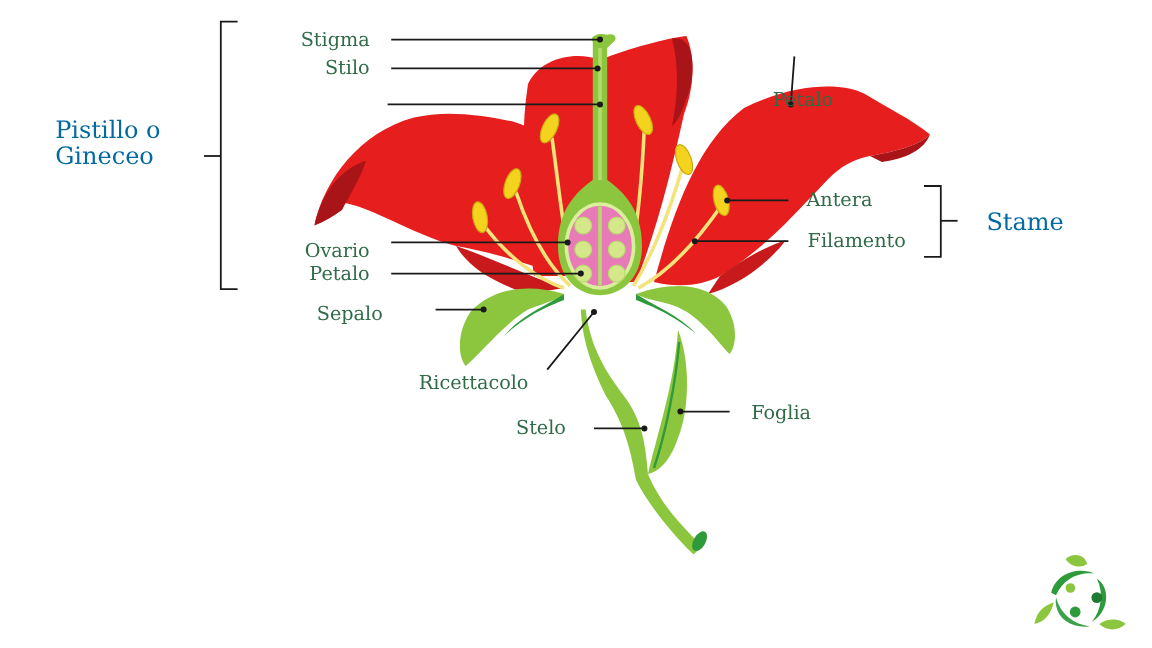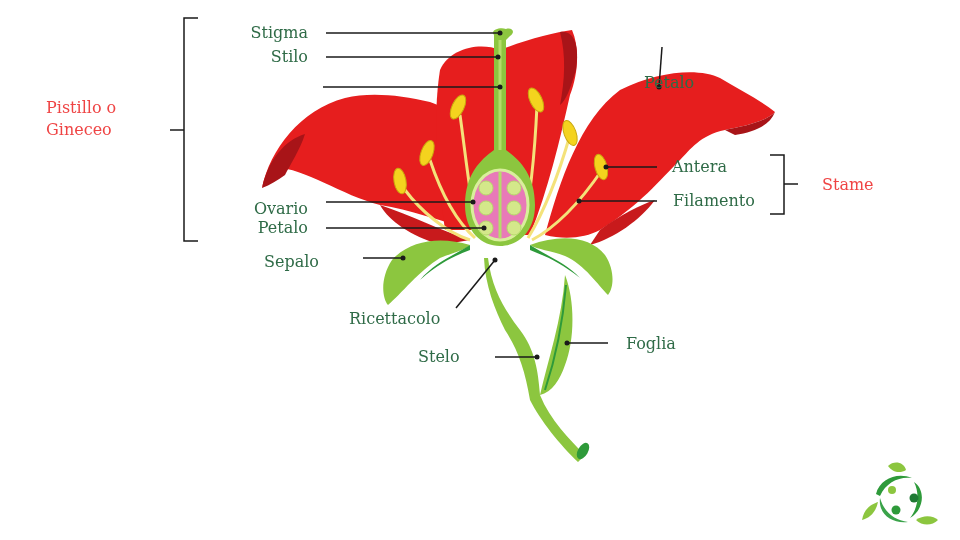--- a/index.html
+++ b/index.html
@@ -2,21 +2,21 @@
 <html><head>
 <meta charset="utf-8">
 <style>
   html, body { margin: 0; padding: 0; background: #ffffff; }
   body { width: 960px; height: 540px; position: relative; overflow: hidden;
          font-family: "DejaVu Serif", "Liberation Serif", serif; }
   .diagram { position: absolute; left: 0; top: 0; width: 960px; height: 420px; }
   .lbl { position: absolute; color: #2f6b47; font-size: 16px; line-height: 18px;
          white-space: nowrap; }
   .lbl.right { text-align: right; }
-  .group-lbl { position: absolute; color: #ef4444; font-size: 16px; line-height: 22px; }
+  .group-lbl { position: absolute; color: #0369a1; font-size: 20px; line-height: 22px; }
   .logo { position: absolute; left: 858px; top: 458px; width: 82px; height: 72px; }
 </style>
 </head>
 <body>
 
 <div class="diagram">
   <svg width="960" height="540" viewBox="0 0 960 540">
 
     <g>
       <path d="M262,188 C270,150 300,110 345,98 C370,92 400,95 430,102 C455,110 470,130 472,160 L470,230 C440,220 410,210 380,205 C340,195 300,165 272,168 C268,175 265,182 262,188 Z" fill="#e61e1e"></path>
@@ -119,21 +119,21 @@
     </g>
   </svg>
 
   
   <div class="lbl right" style="left:200px; top:24px; width:108px;">Stigma</div>
   <div class="lbl right" style="left:200px; top:48px; width:108px;text-align:right;">Stilo</div>
   <div class="lbl right" style="left:200px; top:200px; width:108px;">Ovario</div>
   <div class="lbl right" style="left:200px; top:219px; width:108px;">Petalo</div>
   <div class="lbl" style="left:264px; top:253px;">Sepalo</div>
   <div class="lbl" style="left:349px; top:310px;">Ricettacolo</div>
-  <div class="lbl" style="left:418px; top:348px;">Stelo</div>
+  <div class="lbl" style="left:430px; top:348px;">Stelo</div>
 
   
   <div class="lbl" style="left:644px; top:35px;margin-top:39px;">Petalo</div>
   <div class="lbl" style="left:672px; top:158px;">Antera</div>
   <div class="lbl" style="left:673px; top:192px;">Filamento</div>
   <div class="lbl" style="left:626px; top:335px;text-align:center;">Foglia</div>
 
   
   <div class="group-lbl" style="left:46px; top:97px;">
     <div>Pistillo o</div>

